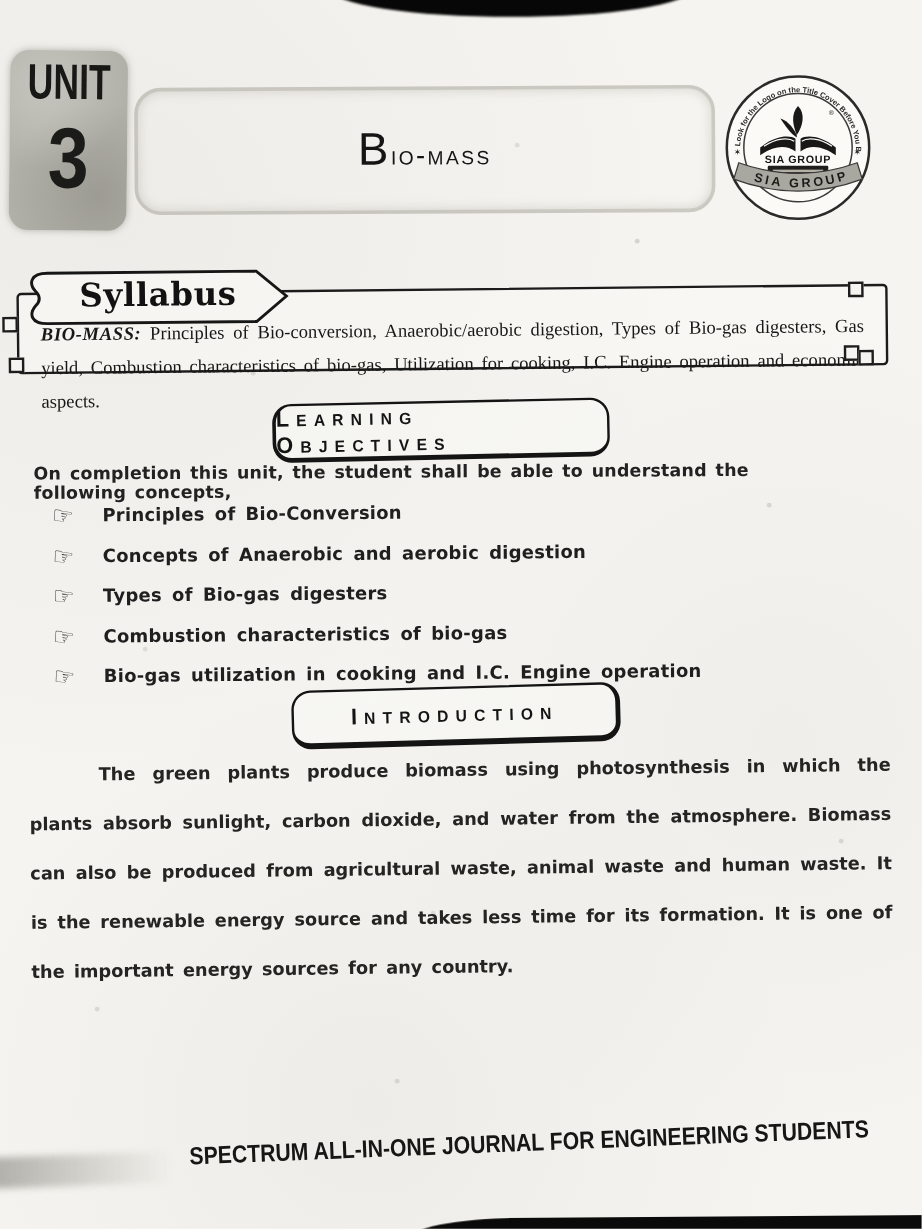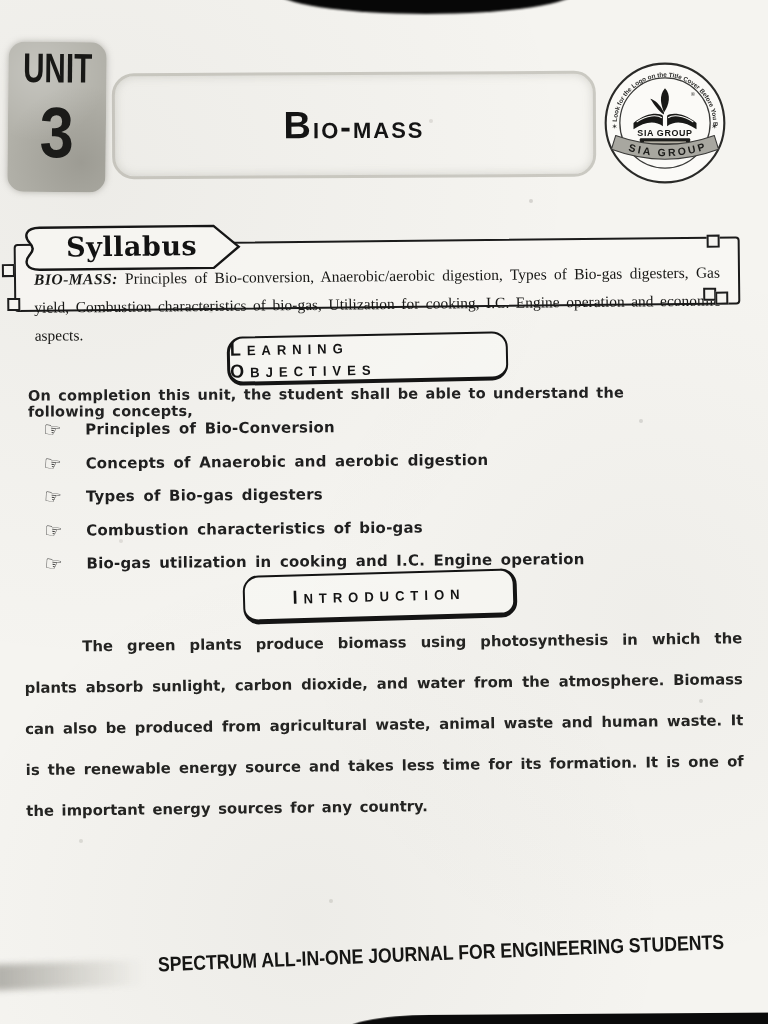--- a/index.html
+++ b/index.html
@@ -58,21 +58,21 @@
   
   .title-box{
     position:absolute;left:112px;top:72px;width:478px;height:100px;
     border-radius:22px;
     border:3px solid rgba(150,148,138,.45);
     box-shadow:inset 0 0 10px rgba(150,148,138,.35);
     display:flex;align-items:center;justify-content:center;
     transform:rotate(-.3deg);
   }
   .chapter-title{
-    font-variant:small-caps;font-weight:bold;font-size:32px;letter-spacing:2px;
+    font-variant:small-caps;font-weight:normal;font-size:23px;letter-spacing:2px;
     color:#141414;font-family:"Liberation Sans",sans-serif;
   }
   .chapter-title::first-letter{font-size:38px;}
   
   .sia-seal{position:absolute;left:602px;top:60px;width:126px;height:126px;}
   
   .syllabus-banner{
     position:absolute;left:14px;top:244px;width:722px;height:64px;
     border:2.4px solid #1b1b1b;border-radius:4px;
     transform:rotate(-.6deg);transform-origin:left center;

